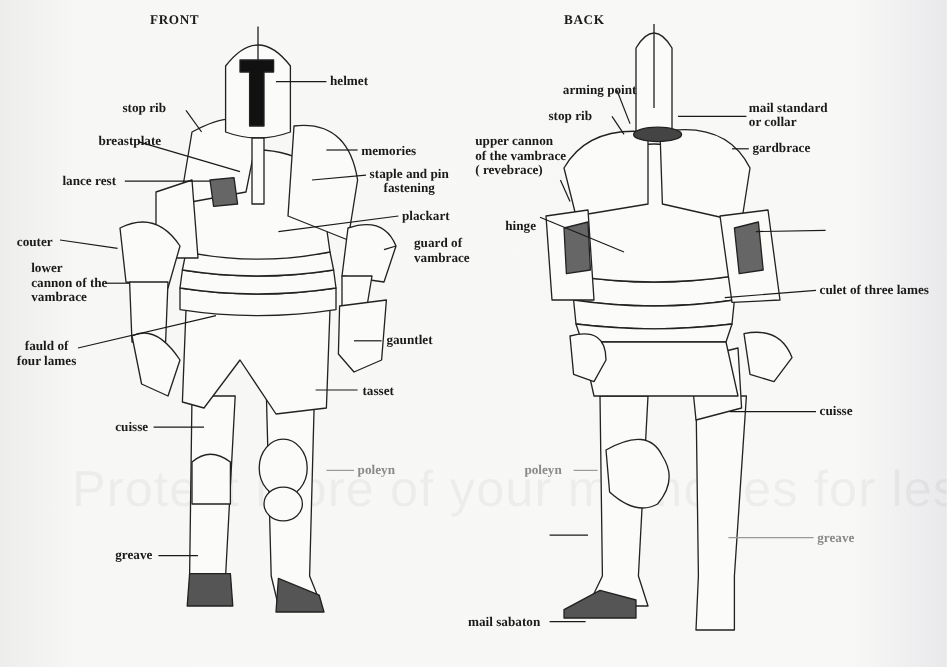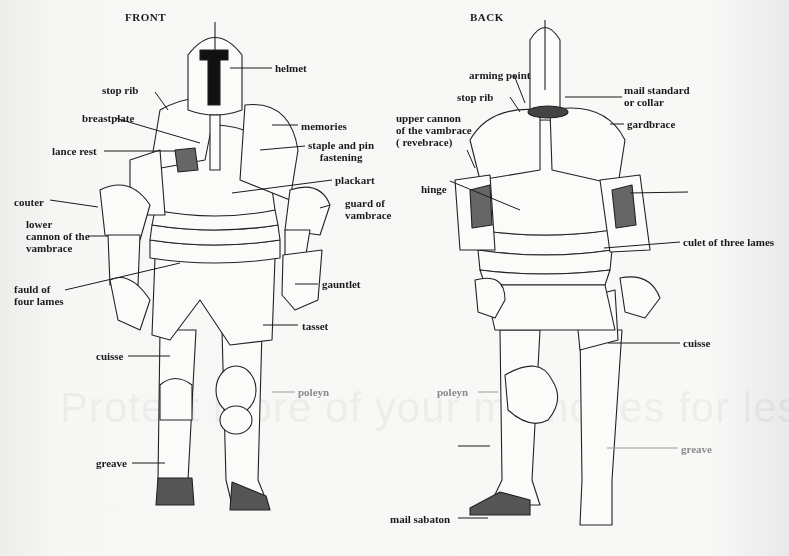--- a/index.html
+++ b/index.html
@@ -138,21 +138,21 @@
   <div class="lbl" style="left:102px;top:84px;">stop rib</div>
   <div class="lbl" style="left:57px;top:112px;padding-left:25px;">breastplate</div>
   <div class="lbl" style="left:301px;top:120px;">memories</div>
   <div class="lbl" style="left:52px;top:145px;">lance rest</div>
   <div class="lbl" style="left:308px;top:139px;text-align:center;">staple and pin<br>fastening</div>
   <div class="lbl" style="left:335px;top:174px;">plackart</div>
   <div class="lbl" style="left:14px;top:196px;">couter</div>
   <div class="lbl" style="left:345px;top:197px;">guard of<br>vambrace</div>
   <div class="lbl" style="left:26px;top:218px;">lower<br>cannon of the<br>vambrace</div>
   <div class="lbl" style="left:322px;top:278px;">gauntlet</div>
-  <div class="lbl" style="left:14px;top:283px;">fauld of<br>four lames</div>
+  <div class="lbl" style="left:14px;top:283px;text-align:center;">fauld of<br>four lames</div>
   <div class="lbl" style="left:302px;top:320px;font-family:Liberation Serif, serif;">tasset</div>
   <div class="lbl" style="left:96px;top:350px;">cuisse</div>
   <div class="lbl gray" style="left:298px;top:386px;">poleyn</div>
   <div class="lbl" style="left:96px;top:457px;">greave</div>
 
   <div class="lbl" style="left:441px;top:69px;margin-left:28px;">arming point</div>
   <div class="lbl" style="left:624px;top:84px;">mail standard<br>or collar</div>
   <div class="lbl" style="left:457px;top:91px;">stop rib</div>
   <div class="lbl" style="left:396px;top:112px;">upper cannon<br>of the vambrace<br>( revebrace)</div>
   <div class="lbl" style="left:627px;top:118px;">gardbrace</div>

